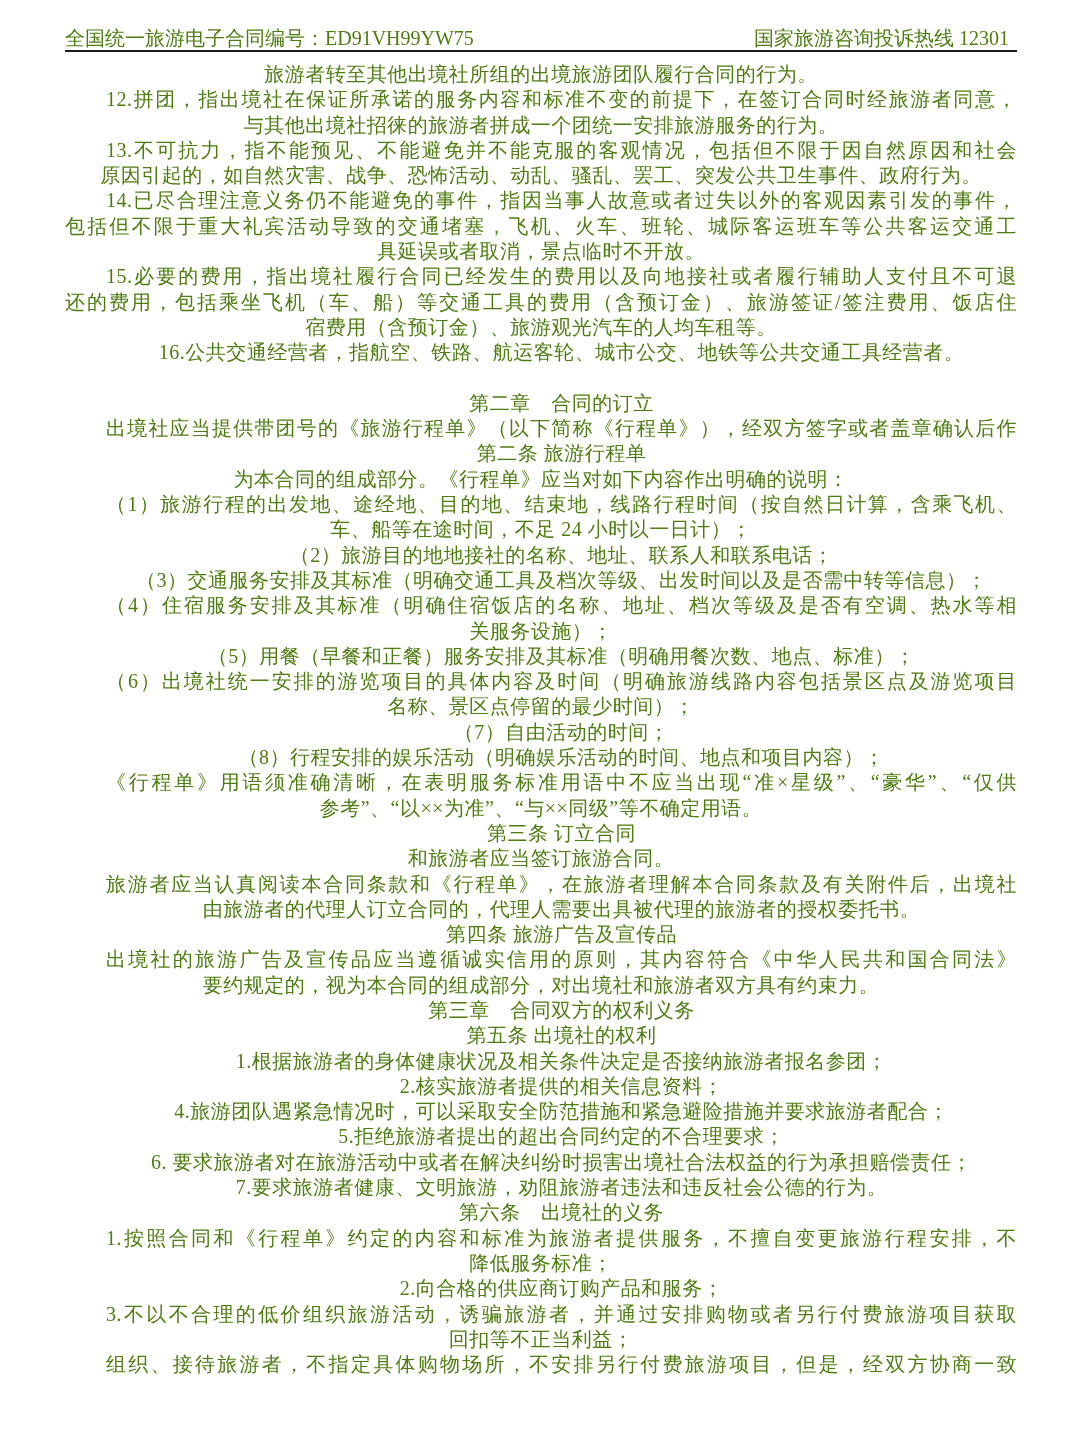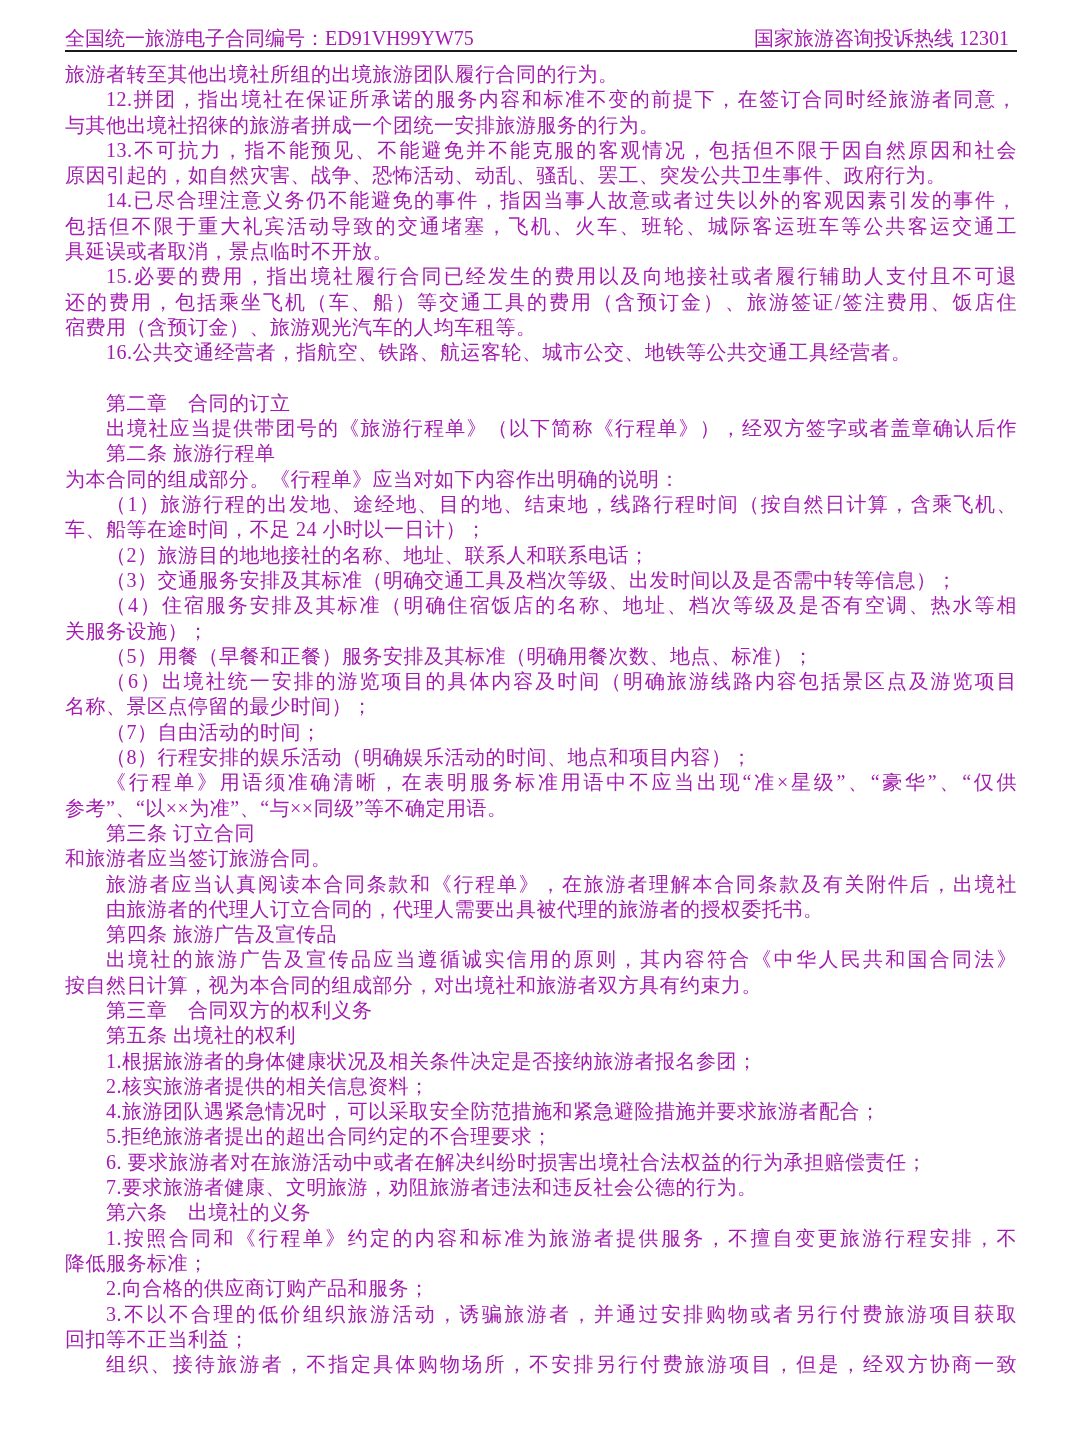--- a/index.html
+++ b/index.html
@@ -7,21 +7,21 @@
     padding: 0;
     background: #ffffff;
   }
   .page {
     position: relative;
     width: 1079px;
     height: 1440px;
     background: #ffffff;
     overflow: hidden;
     font-family: "Liberation Serif", "DejaVu Serif", serif;
-    color: #a21caf;
+    color: #4d7c0f;
   }
   .header {
     position: absolute;
     left: 65px;
     top: 26px;
     width: 952px;
     display: flex;
     justify-content: space-between;
     align-items: flex-end;
     font-size: 20px;
@@ -41,21 +41,21 @@
     position: absolute;
     left: 65px;
     top: 62px;
     width: 952px;
   }
   .line {
     font-size: 20px;
     line-height: 25.3px;
     height: 25.3px;
     overflow: hidden;
-    text-align: left;
+    text-align: center;
     letter-spacing: 0.5px;
   }
   .line.indent { text-indent: 41px; }
   .line.fill {
     text-align: justify;
     text-align-last: justify;
     text-justify: inter-character;
   }
   .line.blank { height: 25.3px; }
 </style>
@@ -98,21 +98,21 @@
       <div class="line indent">（7）自由活动的时间；</div>
       <div class="line indent">（8）行程安排的娱乐活动（明确娱乐活动的时间、地点和项目内容）；</div>
       <div class="line indent fill">《行程单》用语须准确清晰，在表明服务标准用语中不应当出现“准×星级”、“豪华”、“仅供</div>
       <div class="line">参考”、“以××为准”、“与××同级”等不确定用语。</div>
       <div class="line indent">第三条 订立合同</div>
       <div class="line">和旅游者应当签订旅游合同。</div>
       <div class="line indent fill">旅游者应当认真阅读本合同条款和《行程单》，在旅游者理解本合同条款及有关附件后，出境社</div>
       <div class="line indent">由旅游者的代理人订立合同的，代理人需要出具被代理的旅游者的授权委托书。</div>
       <div class="line indent">第四条 旅游广告及宣传品</div>
       <div class="line indent fill">出境社的旅游广告及宣传品应当遵循诚实信用的原则，其内容符合《中华人民共和国合同法》</div>
-      <div class="line">按自然日计算，视为本合同的组成部分，对出境社和旅游者双方具有约束力。</div>
+      <div class="line">要约规定的，视为本合同的组成部分，对出境社和旅游者双方具有约束力。</div>
       <div class="line indent">第三章　合同双方的权利义务</div>
       <div class="line indent">第五条 出境社的权利</div>
       <div class="line indent">1.根据旅游者的身体健康状况及相关条件决定是否接纳旅游者报名参团；</div>
       <div class="line indent">2.核实旅游者提供的相关信息资料；</div>
       <div class="line indent">4.旅游团队遇紧急情况时，可以采取安全防范措施和紧急避险措施并要求旅游者配合；</div>
       <div class="line indent">5.拒绝旅游者提出的超出合同约定的不合理要求；</div>
       <div class="line indent">6. 要求旅游者对在旅游活动中或者在解决纠纷时损害出境社合法权益的行为承担赔偿责任；</div>
       <div class="line indent">7.要求旅游者健康、文明旅游，劝阻旅游者违法和违反社会公德的行为。</div>
       <div class="line indent">第六条　出境社的义务</div>
       <div class="line indent fill">1.按照合同和《行程单》约定的内容和标准为旅游者提供服务，不擅自变更旅游行程安排，不</div>

